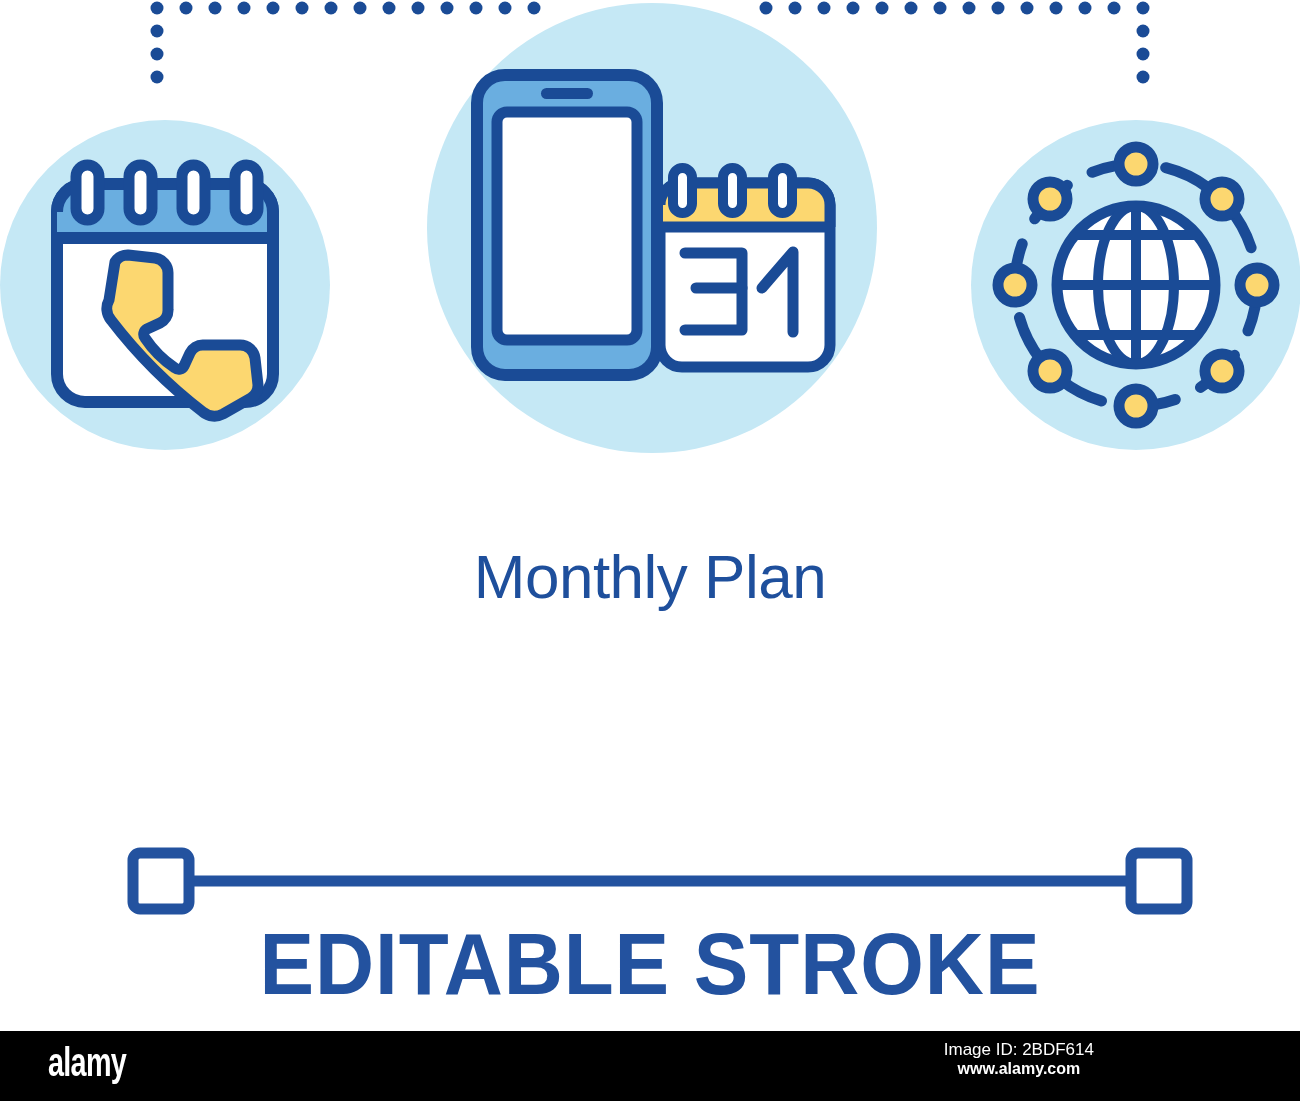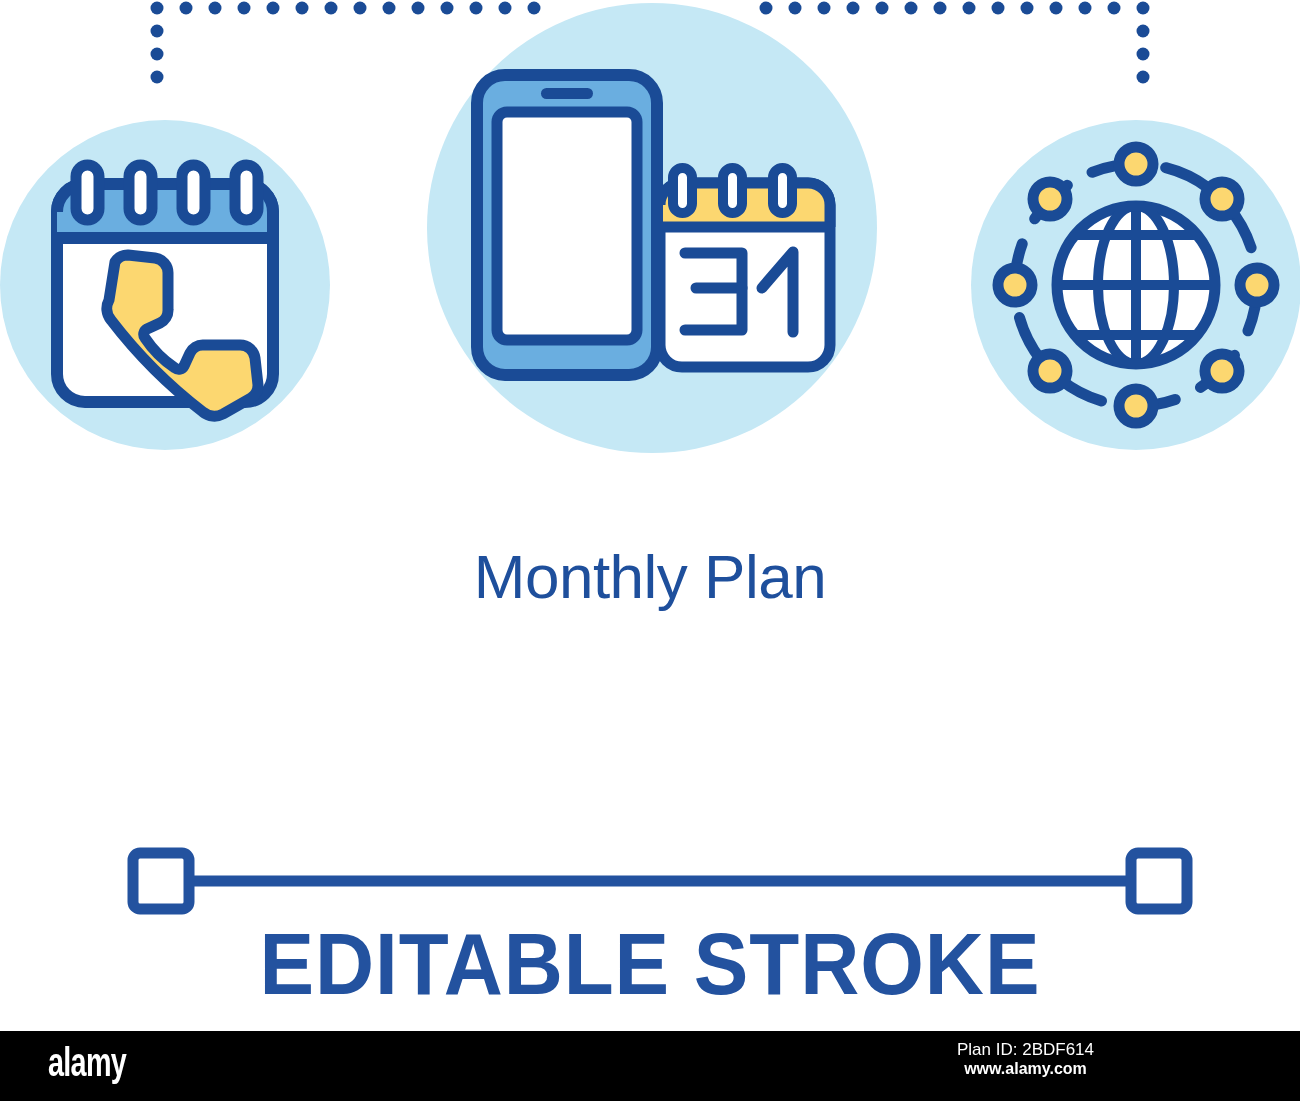--- a/index.html
+++ b/index.html
@@ -251,17 +251,17 @@
 
   <div class="title">Monthly Plan</div>
 
   <div class="editable-text">EDITABLE STROKE</div>
 
   <div class="footer-bar"></div>
 
   <div class="alamy-logo">alamy</div>
 
   <div class="footer-right">
-    <div class="footer-imageid">Plan ID: 2BDF614</div>
+    <div class="footer-imageid">Image ID: 2BDF614</div>
     <div class="footer-url">www.alamy.com</div>
   </div>
 
 </div>
 
 </body></html>

